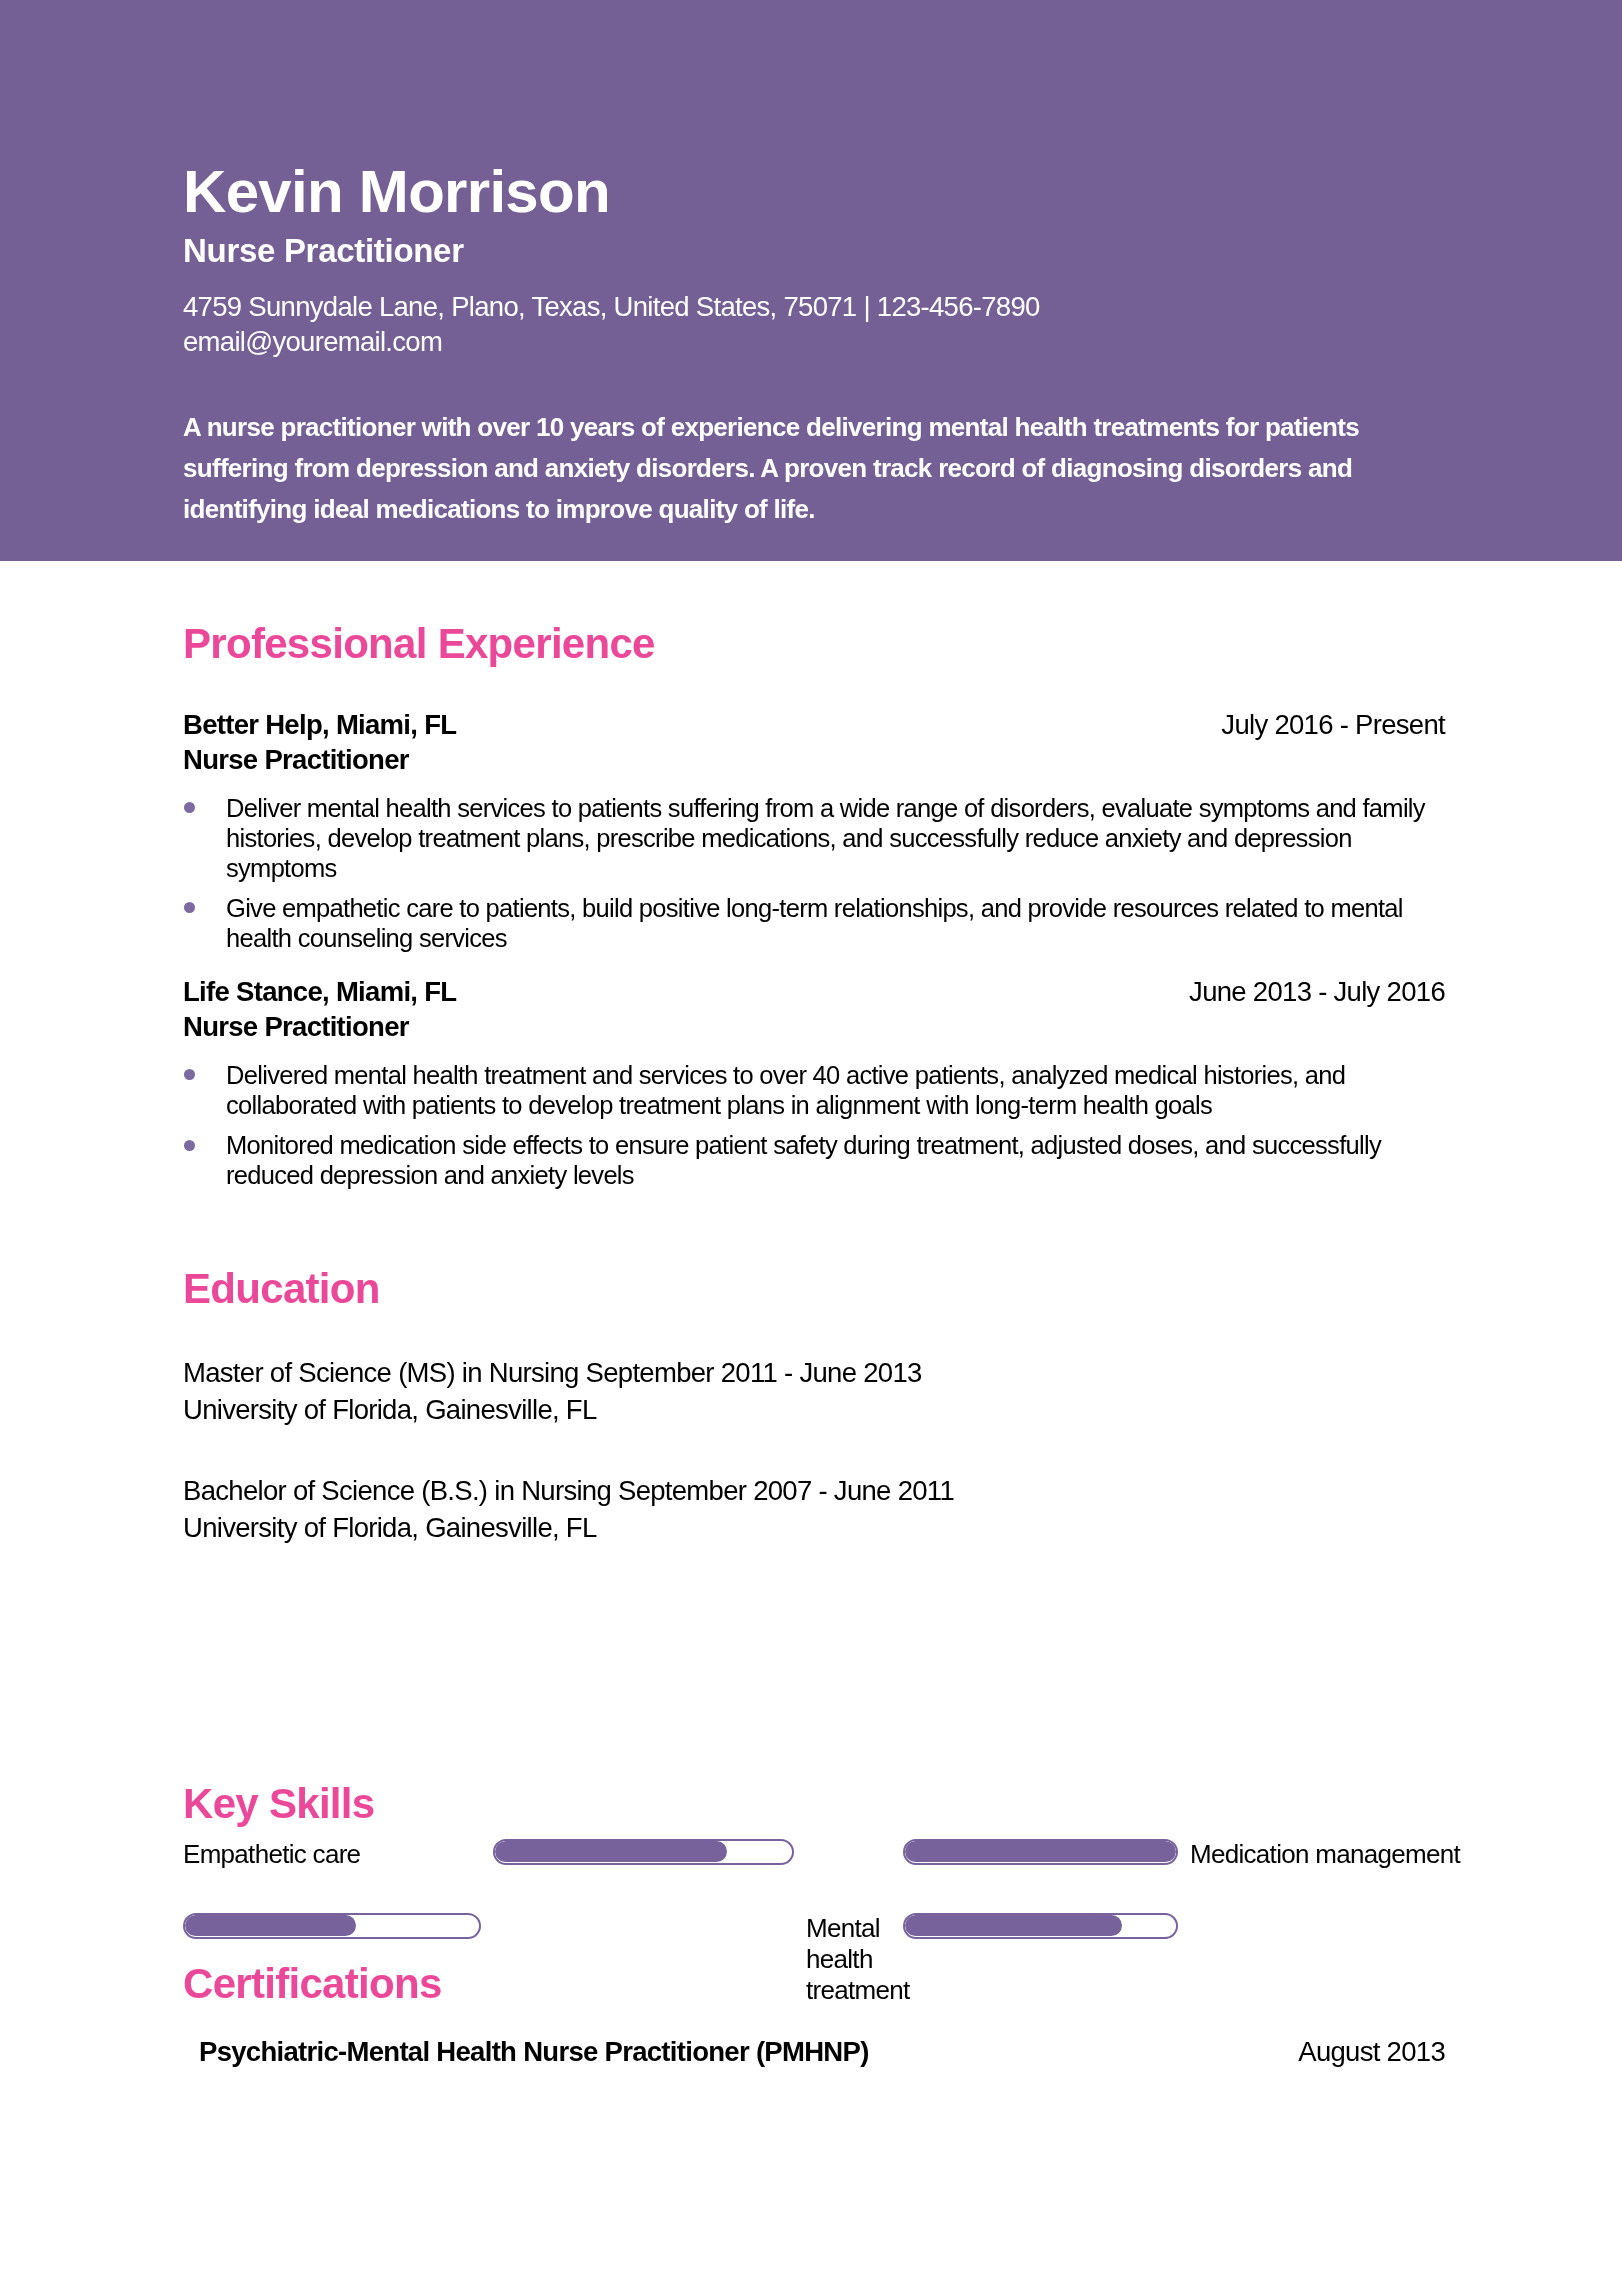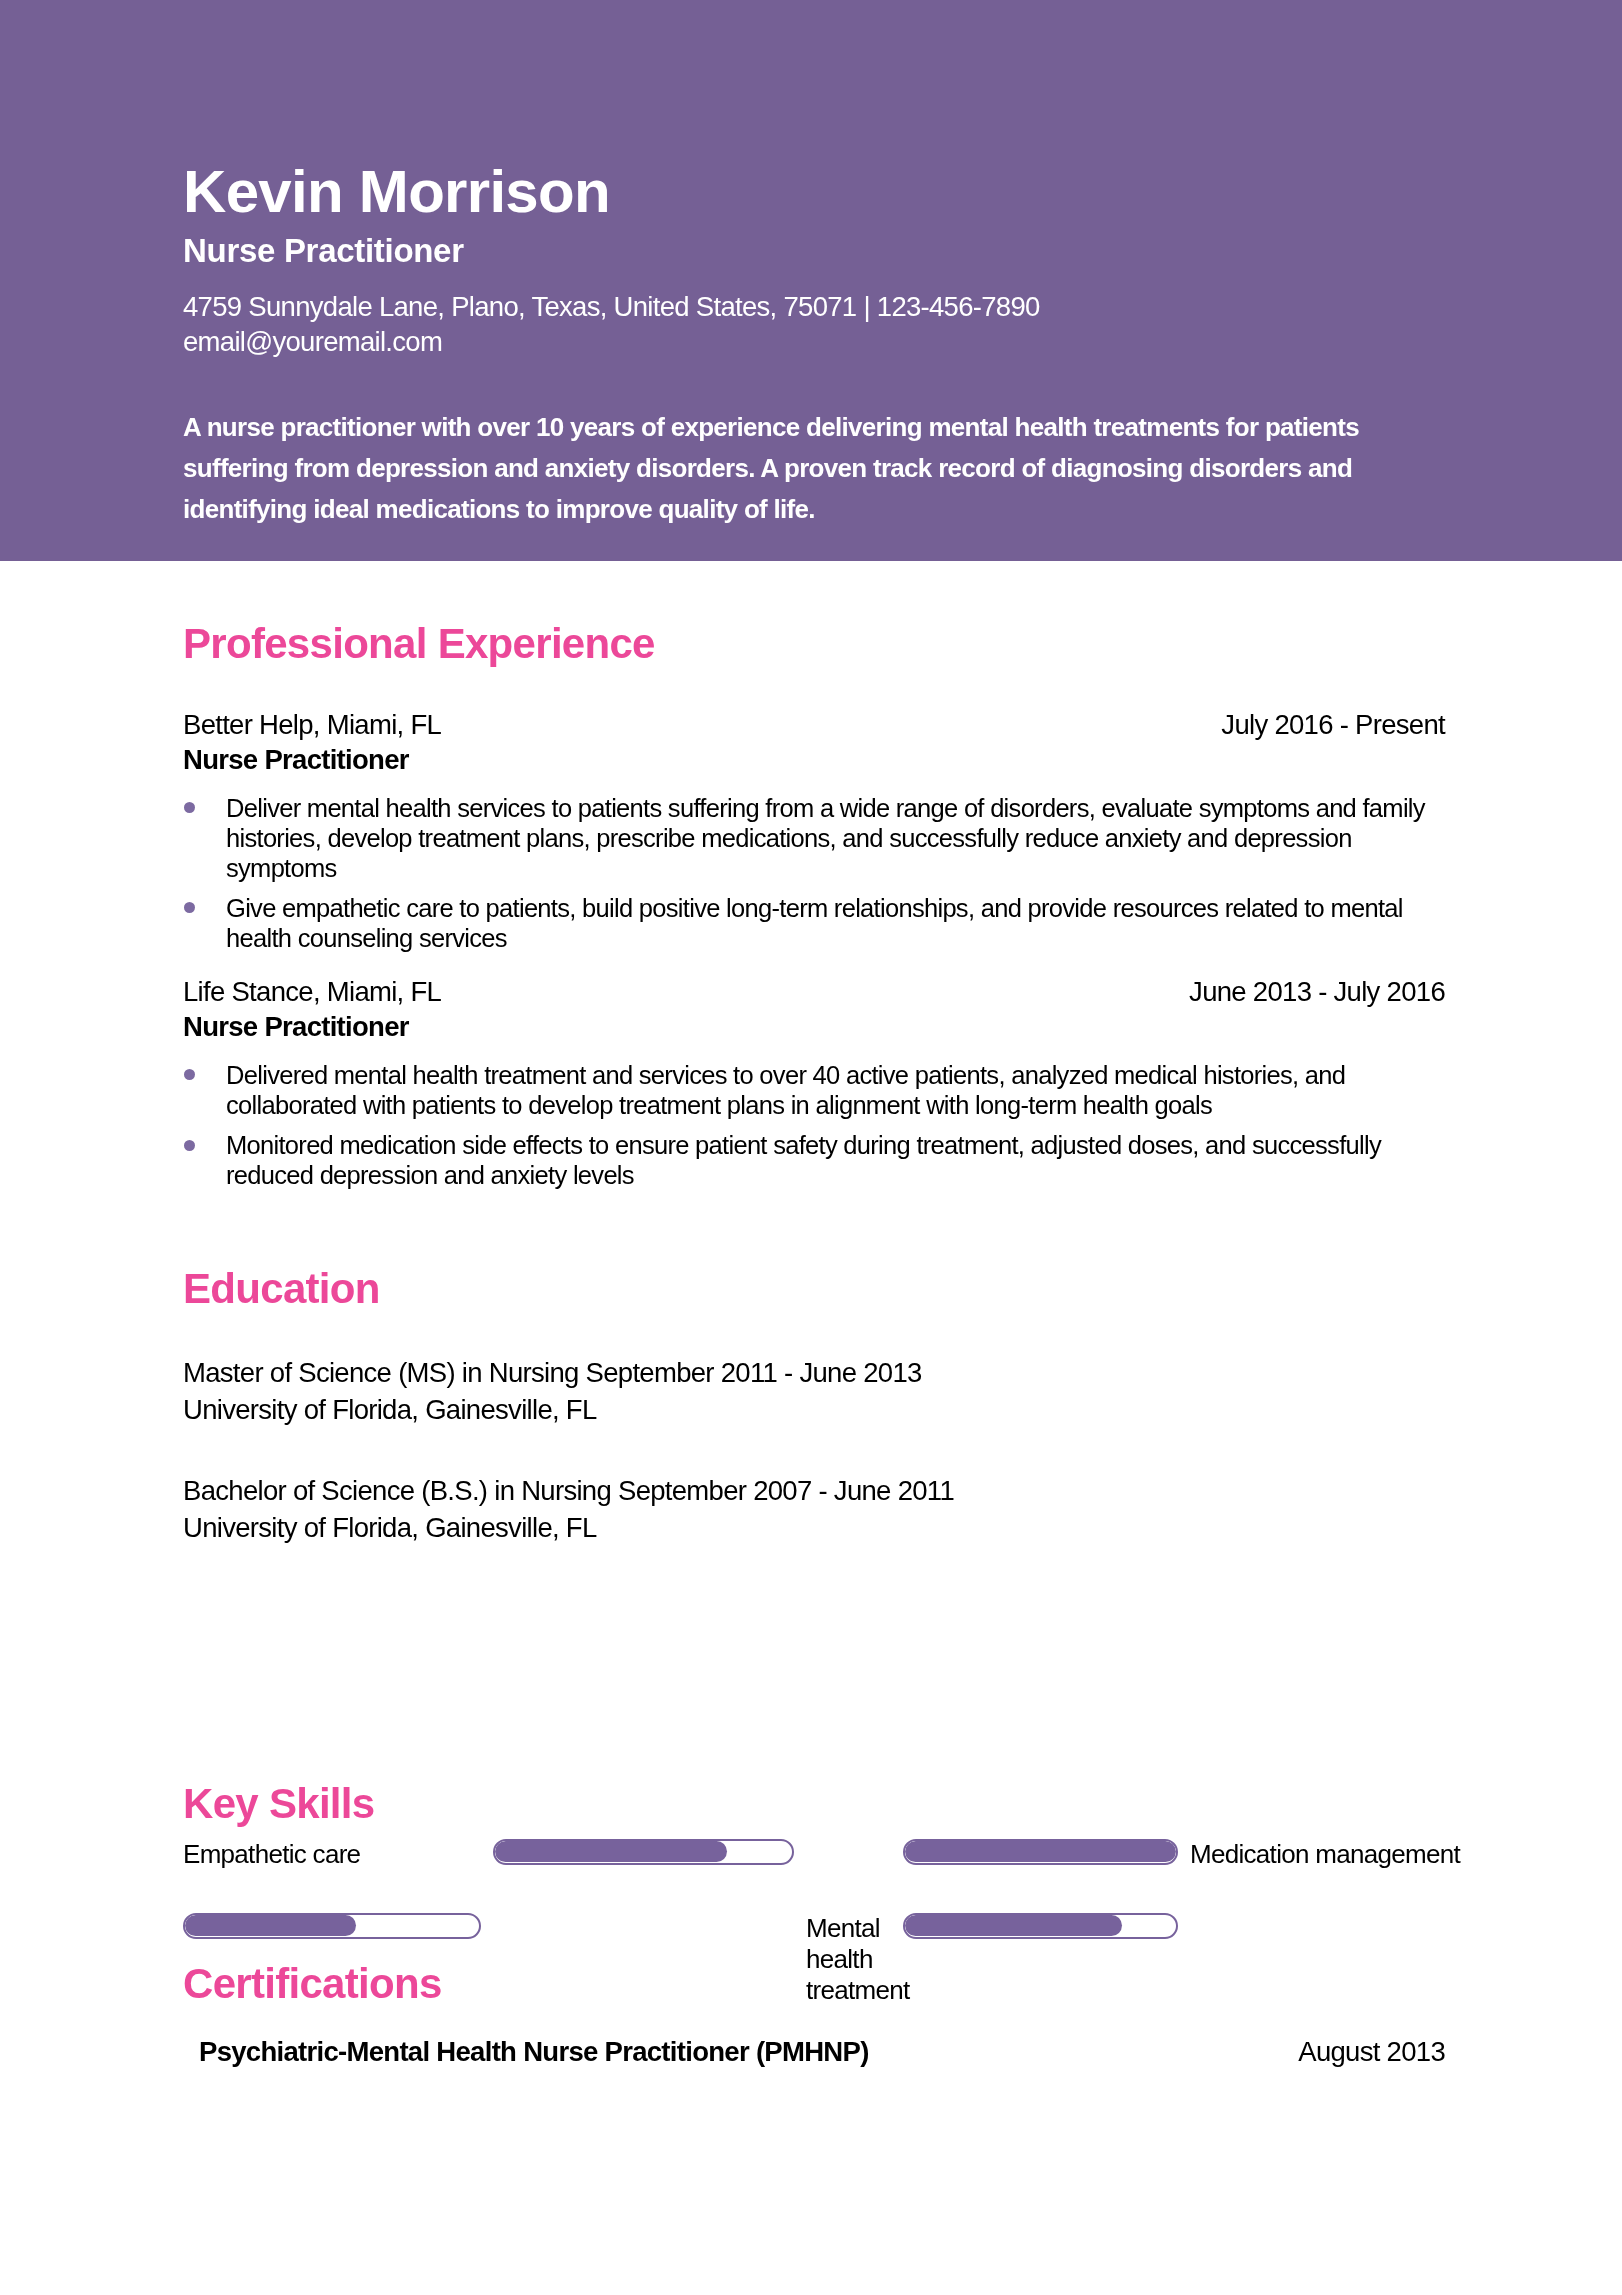--- a/index.html
+++ b/index.html
@@ -45,21 +45,21 @@
   }
   .sec-experience{top:623px;}
   .sec-education{top:1268px;}
   .sec-skills{top:1783px;}
   .sec-certs{top:1963px;}
 
   
   .job{margin-top:42px;}
   .job+.job{margin-top:21px;}
   .job-header-row{display:flex;justify-content:space-between;align-items:baseline;}
-  .company{font-size:27.5px;font-weight:normal;letter-spacing:-0.7px;line-height:35px;}
+  .company{font-size:27.5px;font-weight:bold;letter-spacing:-0.7px;line-height:35px;}
   .job-dates{font-size:27.5px;letter-spacing:-0.7px;line-height:35px;}
   .job-title{font-size:27.5px;font-weight:bold;letter-spacing:-0.7px;line-height:35px;}
   .bullet-list{list-style:none;margin:15.7px 0 0 0;padding:0;}
   .bullet-item{
     position:relative;padding-left:43px;max-width:1217px;
     font-size:25.5px;letter-spacing:-0.7px;line-height:30px;
   }
   .bullet-item + .bullet-item{margin-top:10.5px;}
   .bullet-dot{
     position:absolute;left:1.3px;top:9.2px;width:11px;height:11px;

